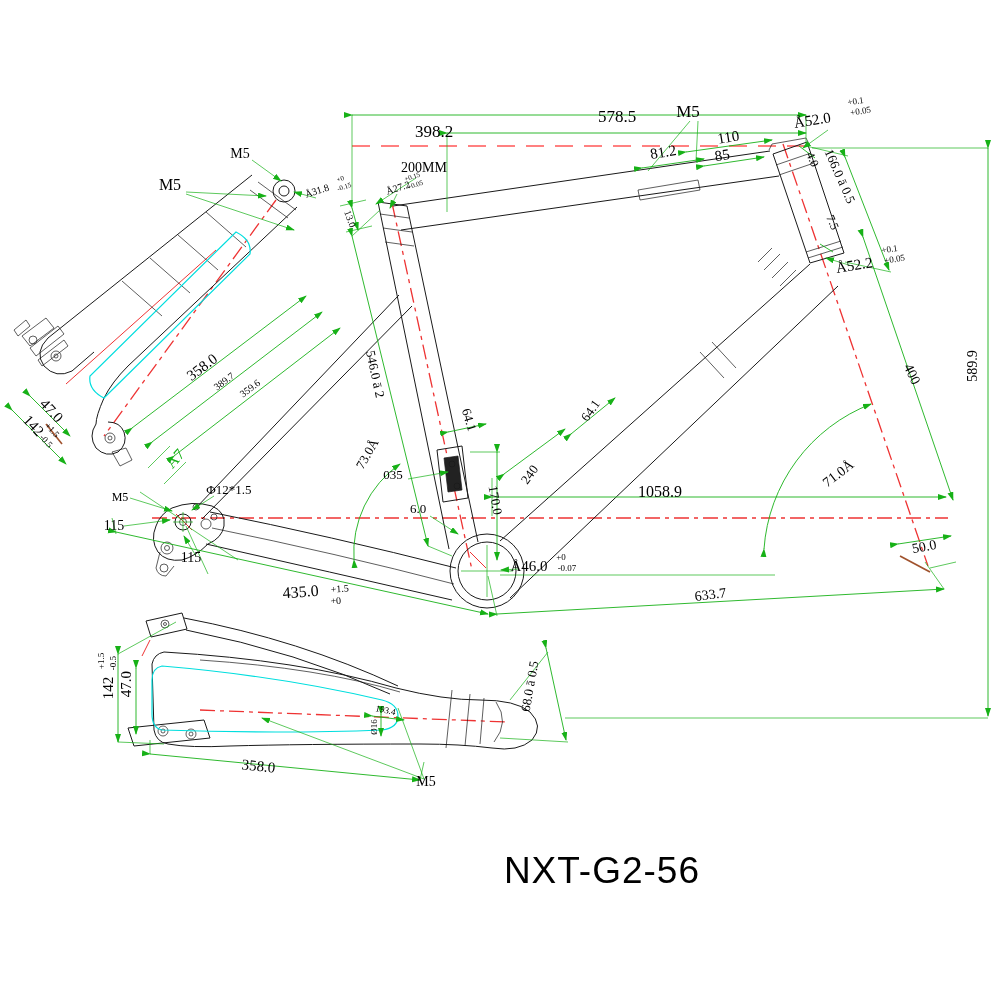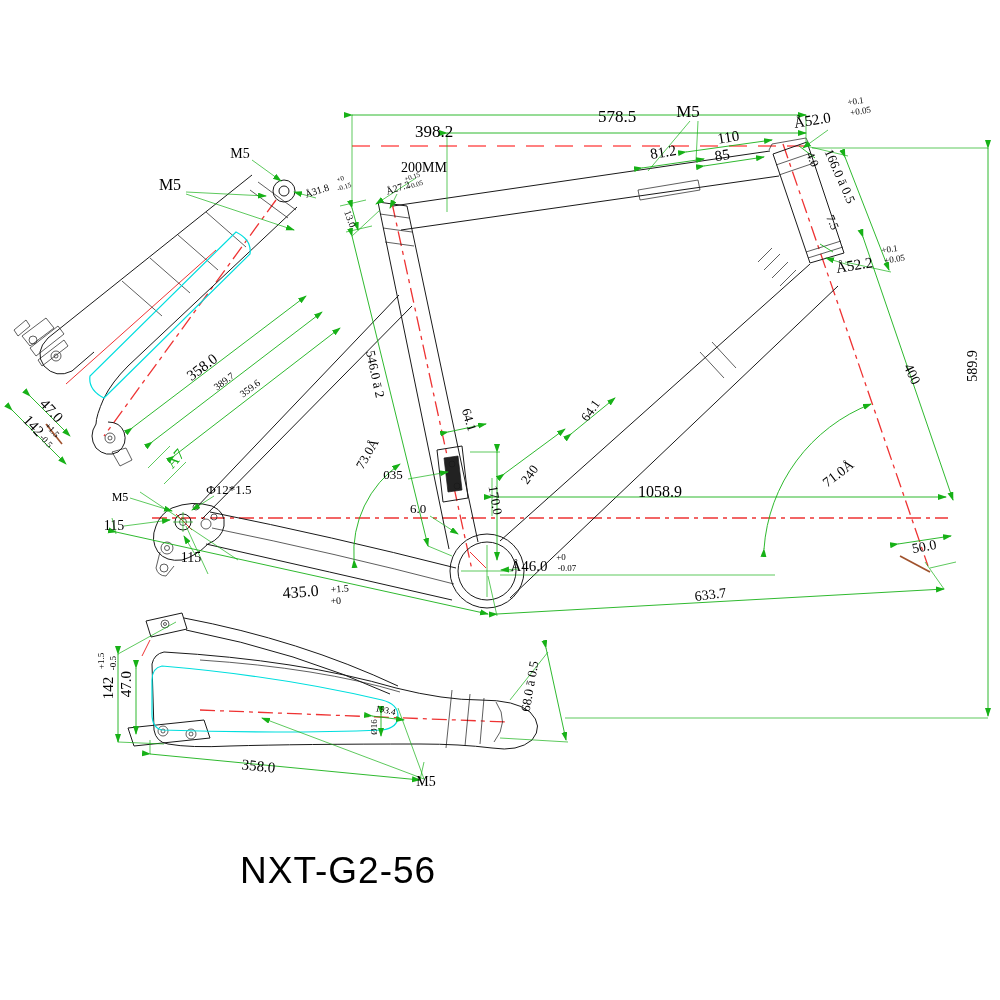--- a/index.html
+++ b/index.html
@@ -1,19 +1,19 @@
 <!DOCTYPE html>
 <html><head>
 <meta charset="utf-8">
 <style>
   html,body{margin:0;padding:0;background:#ffffff;}
   .canvas{position:relative;width:1000px;height:1000px;background:#fff;overflow:hidden;
           font-family:"Liberation Serif", serif;}
   svg{position:absolute;left:0;top:0;}
-  .title{position:absolute;left:240px;top:850px;width:460px;text-align:left;
+  .title{position:absolute;left:240px;top:850px;width:460px;text-align:right;
          font-family:"Liberation Sans", sans-serif;font-size:37px;color:#000;
          letter-spacing:1px;}
   .k  {stroke:#1a1a1a;stroke-width:1;fill:none;}
   .k2 {stroke:#1a1a1a;stroke-width:.7;fill:none;}
   .g  {stroke:#17b117;stroke-width:.9;fill:none;}
   .gt {stroke:#17b117;stroke-width:.7;fill:none;}
   .rd {stroke:#ee3333;stroke-width:1.3;fill:none;stroke-dasharray:15,5,4,5;}
   .rs {stroke:#ee3333;stroke-width:1;fill:none;}
   .pk {stroke:#ff8080;stroke-width:2.2;fill:none;stroke-dasharray:18,11;}
   .cy {stroke:#00dede;stroke-width:1.2;fill:none;}

